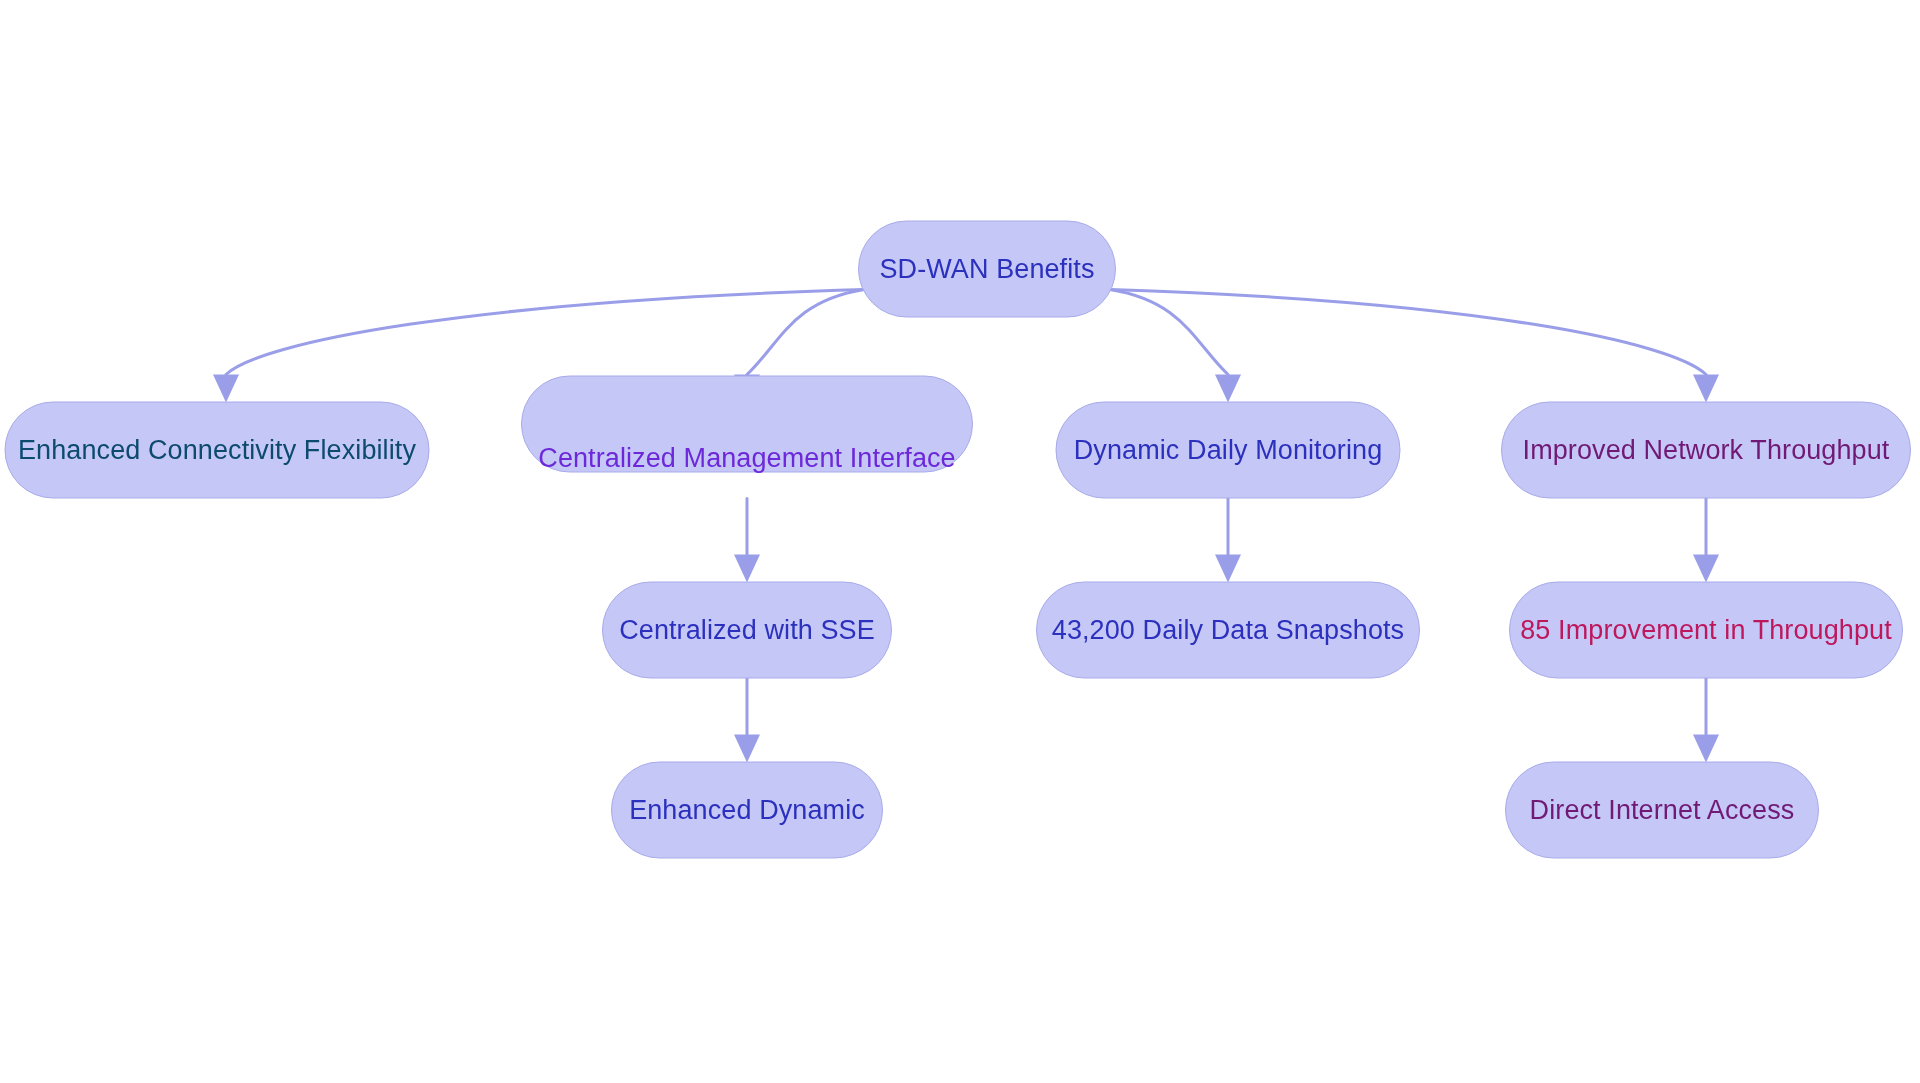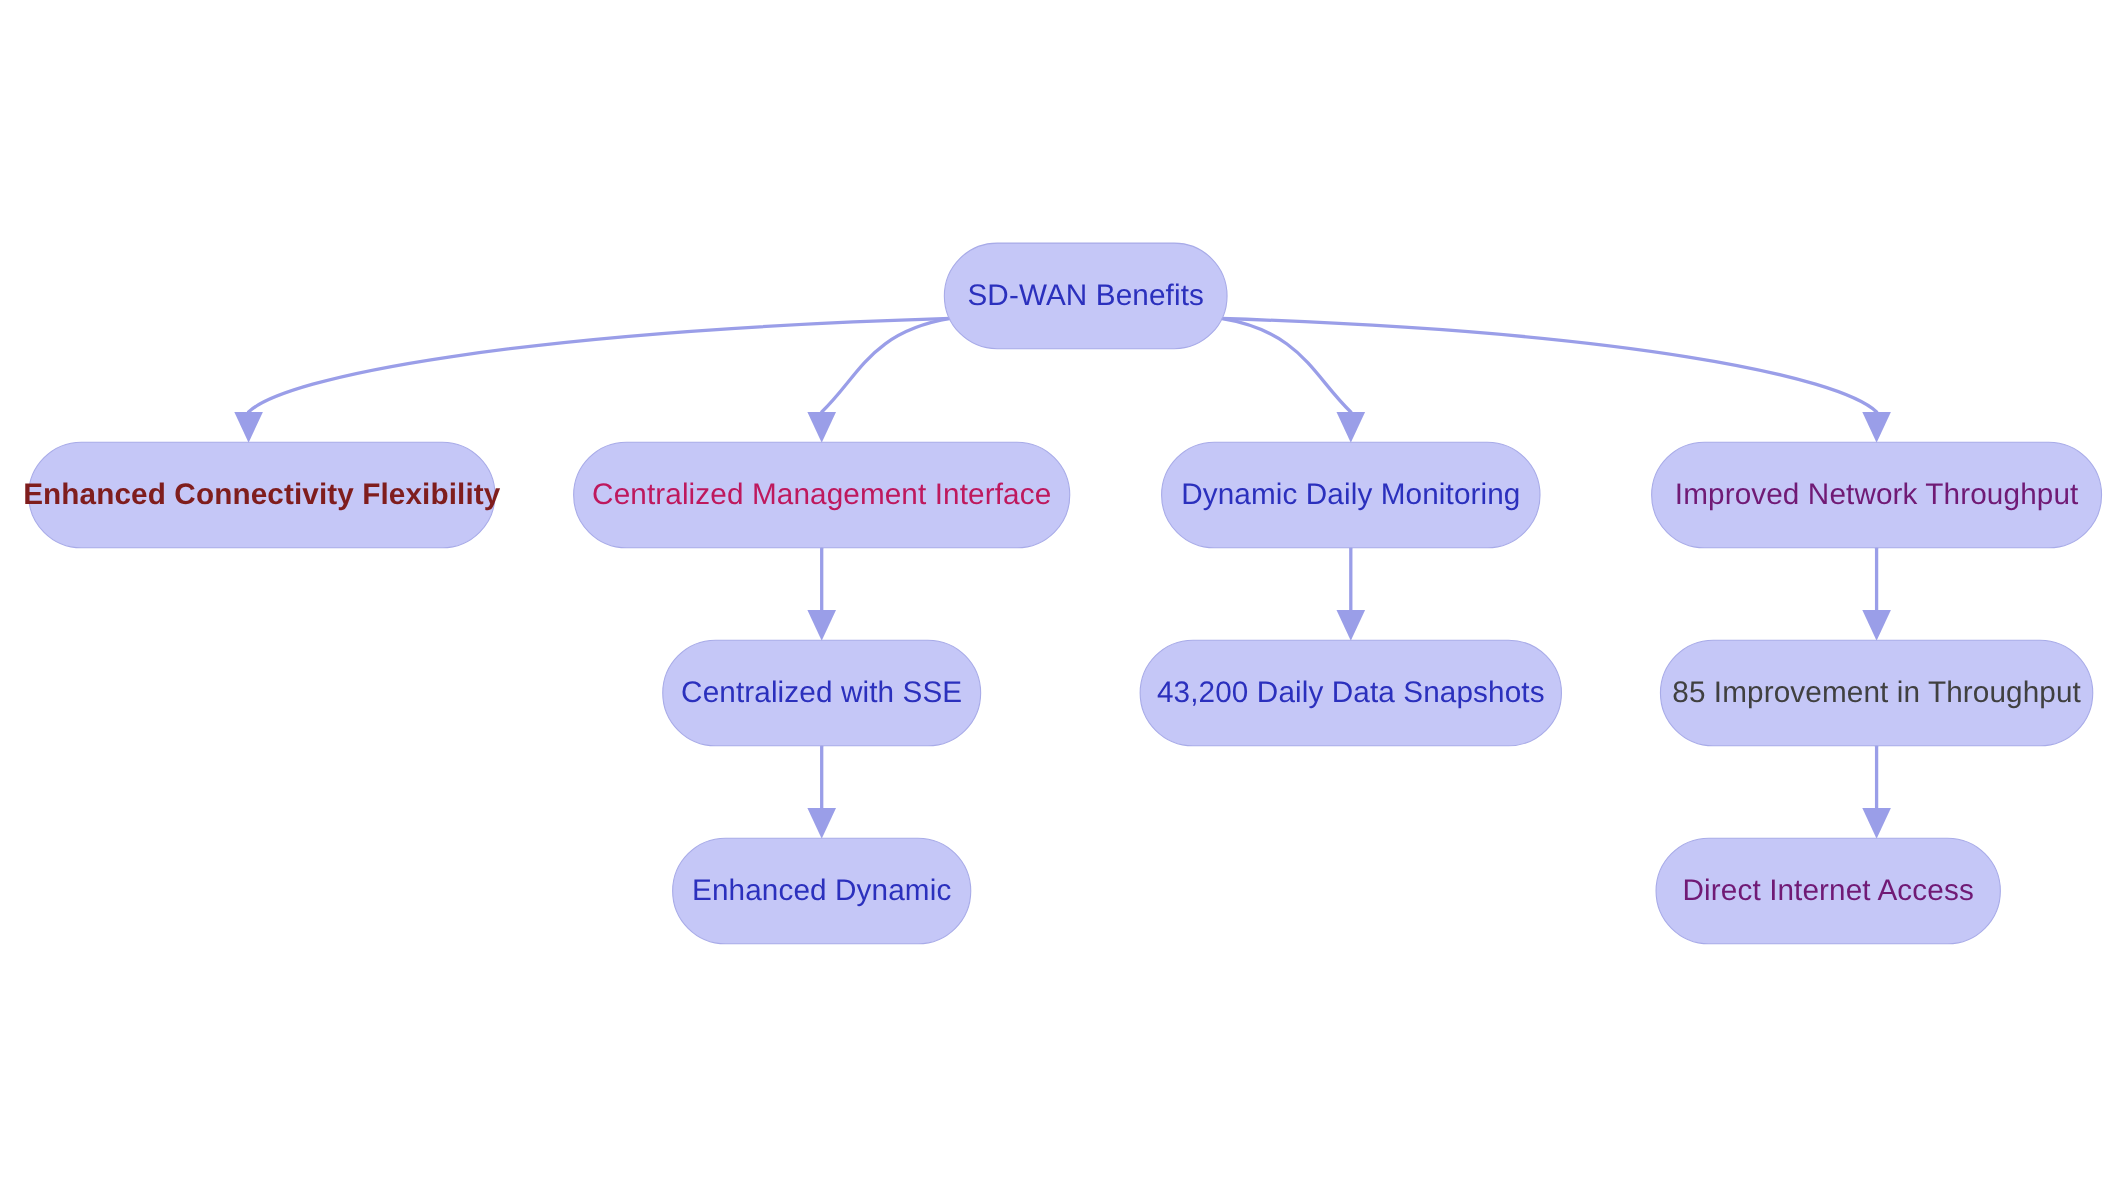--- a/index.html
+++ b/index.html
@@ -75,39 +75,39 @@
       <path d="M 747 678.5 L 747 734.5" fill="none" stroke="#9a9ee8" stroke-width="3" stroke-linecap="round"></path>
       <polygon points="734,734.5 760,734.5 747,762.5" fill="#9a9ee8"></polygon>
       <path d="M 1706 678.5 L 1706 734.5" fill="none" stroke="#9a9ee8" stroke-width="3" stroke-linecap="round"></path>
       <polygon points="1693,734.5 1719,734.5 1706,762.5" fill="#9a9ee8"></polygon>
     </svg>
 
   <div id="node-layer">
       <div class="flow-node" style="left: 987px; top: 269px; width: 258px; height: 97px; background: rgb(197, 199, 247); border-color: rgb(168, 171, 232); color: rgb(43, 48, 189);">
         <span class="node-label">SD-WAN Benefits</span>
       </div>
-      <div class="flow-node" style="left: 238px; top: 450px; width: 425px; height: 97px; background: rgb(197, 199, 247); border-color: rgb(168, 171, 232); color: #7f1d1d; font-weight: bold;">
+      <div class="flow-node" style="left: 217px; top: 450px; width: 425px; height: 97px; background: rgb(197, 199, 247); border-color: rgb(168, 171, 232); color: #0c4a6e;">
         <span class="node-label">Enhanced Connectivity Flexibility</span>
       </div>
-      <div class="flow-node" style="left: 747px; top: 450px; width: 452px; height: 97px; background: rgb(197, 199, 247); border-color: rgb(168, 171, 232); color: #be185d;">
+      <div class="flow-node" style="left: 747px; top: 424px; width: 452px; height: 97px; background: rgb(197, 199, 247); border-color: rgb(168, 171, 232); color: #6d28d9; align-items: flex-end;">
         <span class="node-label">Centralized Management Interface</span>
       </div>
       <div class="flow-node" style="left: 1228px; top: 450px; width: 345px; height: 97px; background: rgb(197, 199, 247); border-color: rgb(168, 171, 232); color: rgb(43, 48, 189);">
         <span class="node-label">Dynamic Daily Monitoring</span>
       </div>
       <div class="flow-node" style="left: 1706px; top: 450px; width: 410px; height: 97px; background: rgb(197, 199, 247); border-color: rgb(168, 171, 232); color: #701a75;">
         <span class="node-label">Improved Network Throughput</span>
       </div>
       <div class="flow-node" style="left: 747px; top: 630px; width: 290px; height: 97px; background: rgb(197, 199, 247); border-color: rgb(168, 171, 232); color: rgb(43, 48, 189);">
         <span class="node-label">Centralized with SSE</span>
       </div>
       <div class="flow-node" style="left: 1228px; top: 630px; width: 384px; height: 97px; background: rgb(197, 199, 247); border-color: rgb(168, 171, 232); color: rgb(43, 48, 189);">
         <span class="node-label">43,200 Daily Data Snapshots</span>
       </div>
-      <div class="flow-node" style="left: 1706px; top: 630px; width: 394px; height: 97px; background: rgb(197, 199, 247); border-color: rgb(168, 171, 232); color: #404040;">
+      <div class="flow-node" style="left: 1706px; top: 630px; width: 394px; height: 97px; background: rgb(197, 199, 247); border-color: rgb(168, 171, 232); color: #be185d;">
         <span class="node-label">85 Improvement in Throughput</span>
       </div>
       <div class="flow-node" style="left: 747px; top: 810px; width: 272px; height: 97px; background: rgb(197, 199, 247); border-color: rgb(168, 171, 232); color: rgb(43, 48, 189);">
         <span class="node-label">Enhanced Dynamic</span>
       </div>
       <div class="flow-node" style="left: 1662px; top: 810px; width: 314px; height: 97px; background: rgb(197, 199, 247); border-color: rgb(168, 171, 232); color: #701a75;">
         <span class="node-label">Direct Internet Access</span>
       </div>
     </div>
 

